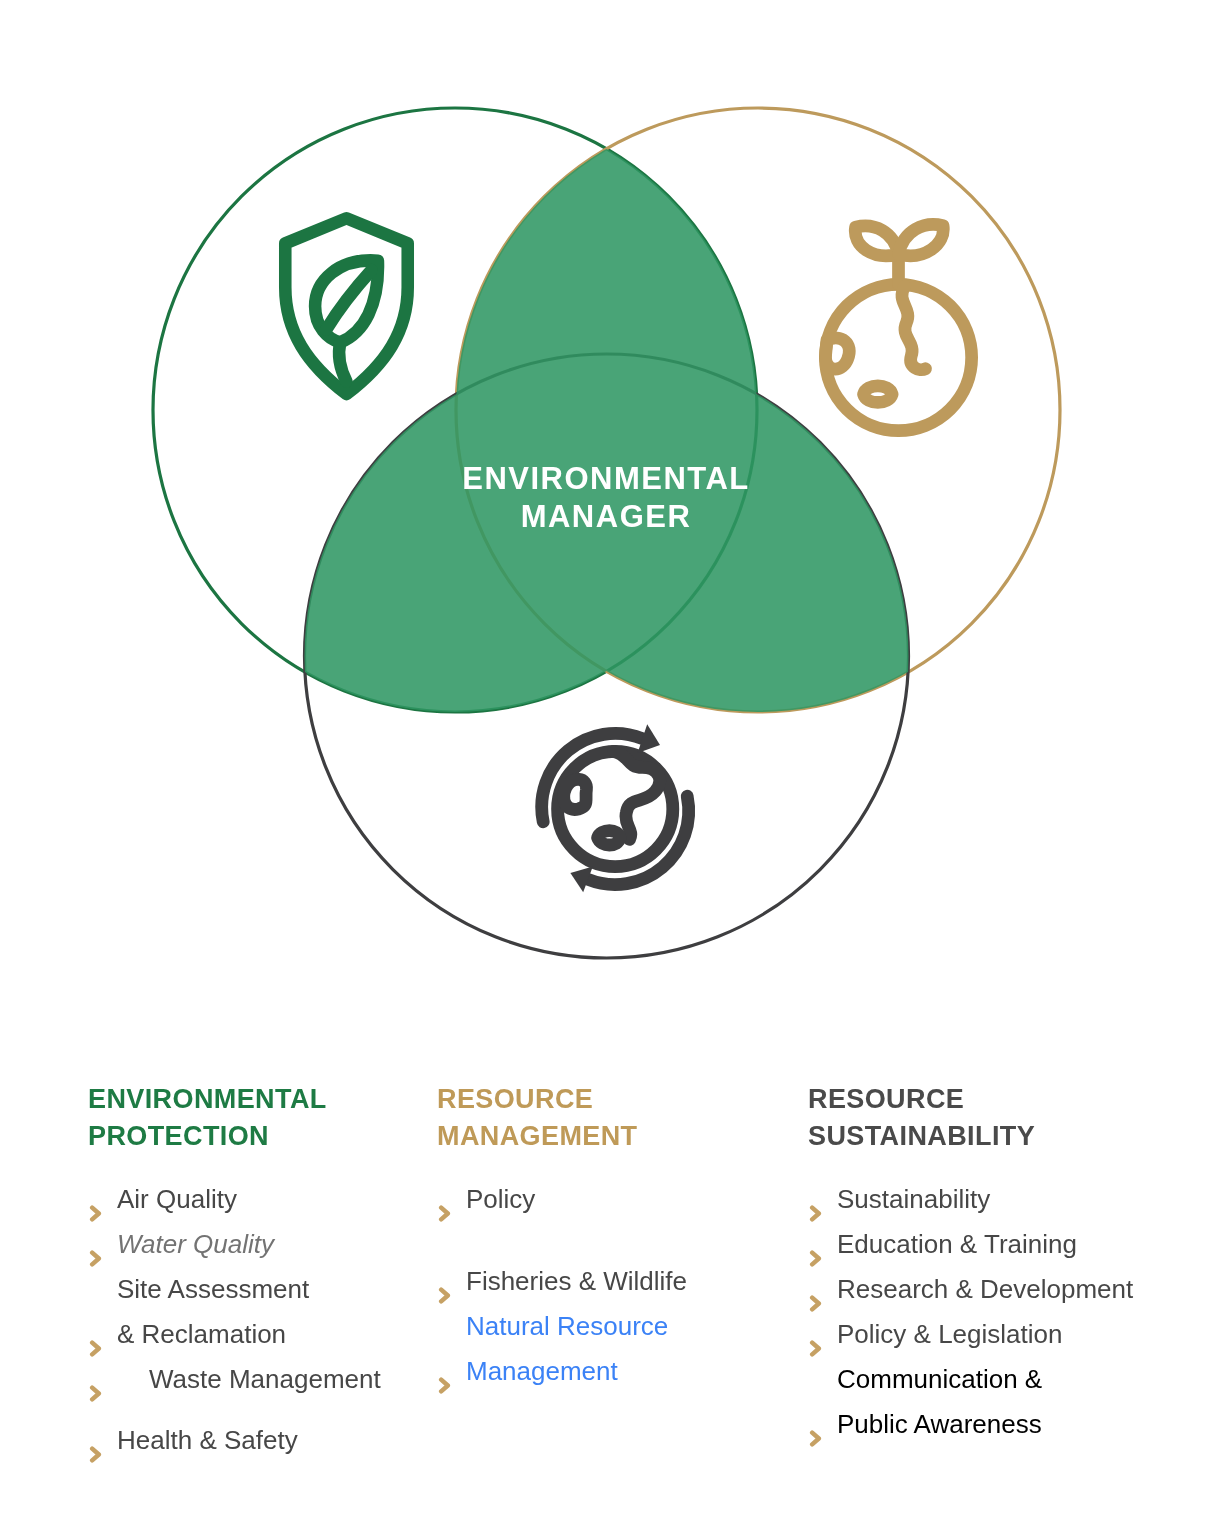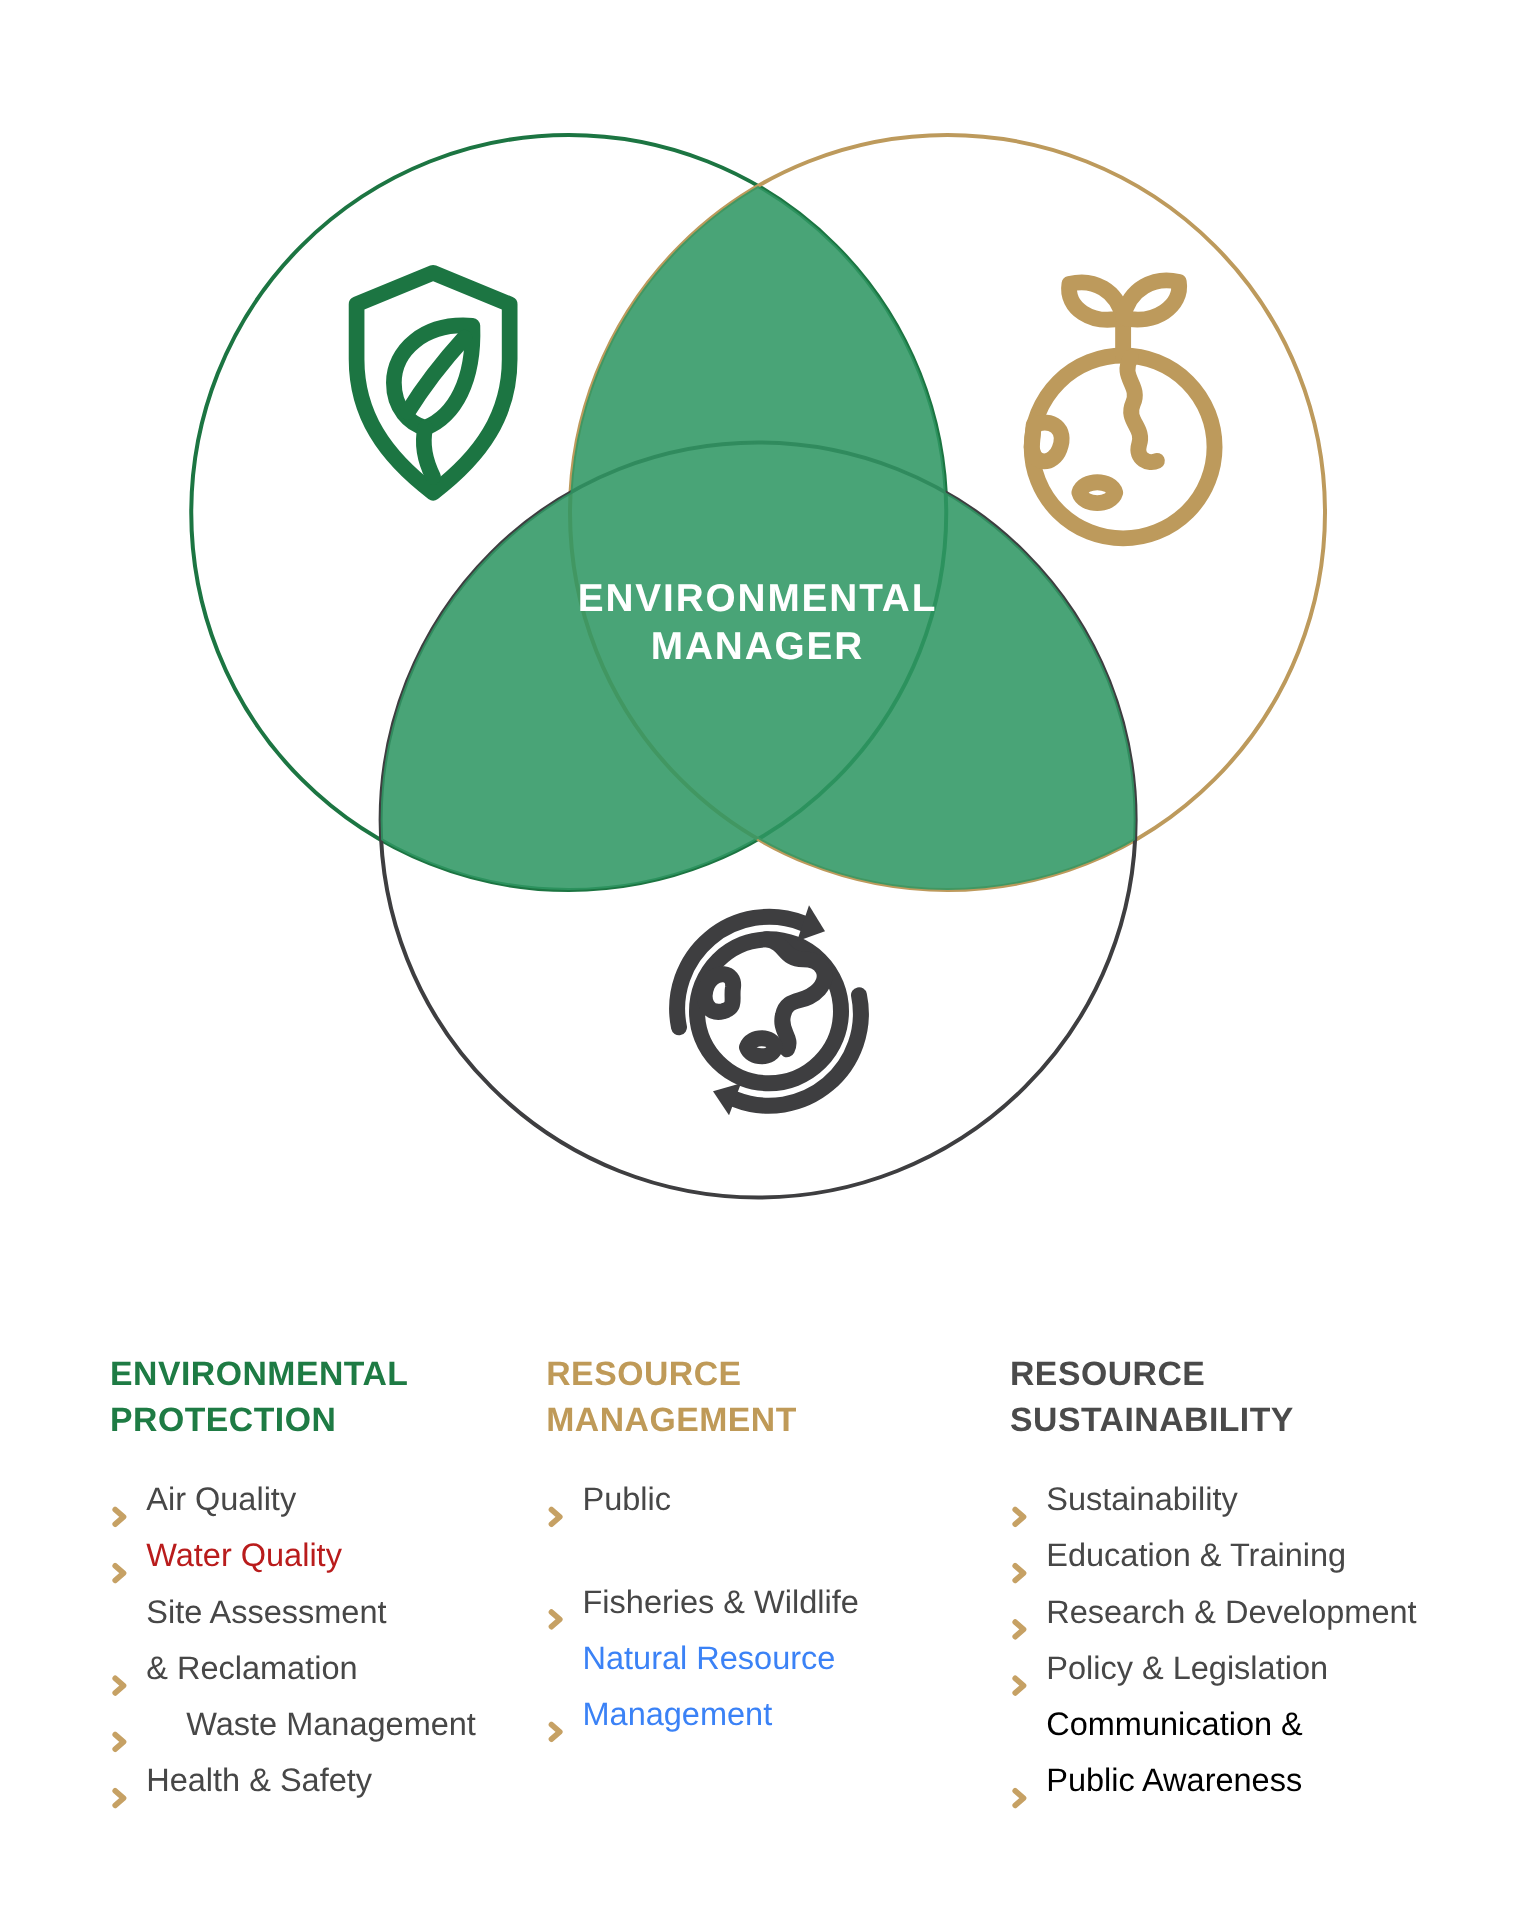--- a/index.html
+++ b/index.html
@@ -92,57 +92,57 @@
   <section class="col col-0">
     <h3 class="col-title" style="color: rgb(30, 123, 68);">ENVIRONMENTAL
 PROTECTION</h3>
     <ul class="items">
         <li style="color: rgb(71, 71, 71);">
           <svg class="chev" viewBox="0 0 18 20">
             <path d="M5 3 L13 10 L5 17" fill="none" stroke="#C6A164" stroke-width="5.4" stroke-linecap="round" stroke-linejoin="round"></path>
           </svg>
           <span>Air Quality</span>
         </li>
-        <li style="color: #b91c1c;">
+        <li style="color: #737373; font-style: italic;">
           <svg class="chev" viewBox="0 0 18 20">
             <path d="M5 3 L13 10 L5 17" fill="none" stroke="#C6A164" stroke-width="5.4" stroke-linecap="round" stroke-linejoin="round"></path>
           </svg>
           <span>Water Quality</span>
         </li>
         <li style="color: rgb(71, 71, 71);">
           <svg class="chev" viewBox="0 0 18 20">
             <path d="M5 3 L13 10 L5 17" fill="none" stroke="#C6A164" stroke-width="5.4" stroke-linecap="round" stroke-linejoin="round"></path>
           </svg>
           <span>Site Assessment
 &amp; Reclamation</span>
         </li>
         <li style="color: rgb(71, 71, 71); gap: 32px;">
           <svg class="chev" viewBox="0 0 18 20">
             <path d="M5 3 L13 10 L5 17" fill="none" stroke="#C6A164" stroke-width="5.4" stroke-linecap="round" stroke-linejoin="round"></path>
           </svg>
           <span>Waste Management</span>
         </li>
-        <li style="color: rgb(71, 71, 71);">
+        <li style="color: rgb(71, 71, 71); margin-top: 16px;">
           <svg class="chev" viewBox="0 0 18 20">
             <path d="M5 3 L13 10 L5 17" fill="none" stroke="#C6A164" stroke-width="5.4" stroke-linecap="round" stroke-linejoin="round"></path>
           </svg>
           <span>Health &amp; Safety</span>
         </li>
       </ul>
   </section>
 
   <section class="col col-1">
     <h3 class="col-title" style="color: rgb(191, 154, 88);">RESOURCE
 MANAGEMENT</h3>
     <ul class="items">
         <li style="color: rgb(71, 71, 71);">
           <svg class="chev" viewBox="0 0 18 20">
             <path d="M5 3 L13 10 L5 17" fill="none" stroke="#C6A164" stroke-width="5.4" stroke-linecap="round" stroke-linejoin="round"></path>
           </svg>
-          <span>Public</span>
+          <span>Policy</span>
         </li>
         <li style="color: rgb(71, 71, 71); margin-top: 37px;">
           <svg class="chev" viewBox="0 0 18 20">
             <path d="M5 3 L13 10 L5 17" fill="none" stroke="#C6A164" stroke-width="5.4" stroke-linecap="round" stroke-linejoin="round"></path>
           </svg>
           <span>Fisheries &amp; Wildlife</span>
         </li>
         <li style="color: #3b82f6;">
           <svg class="chev" viewBox="0 0 18 20">
             <path d="M5 3 L13 10 L5 17" fill="none" stroke="#C6A164" stroke-width="5.4" stroke-linecap="round" stroke-linejoin="round"></path>

